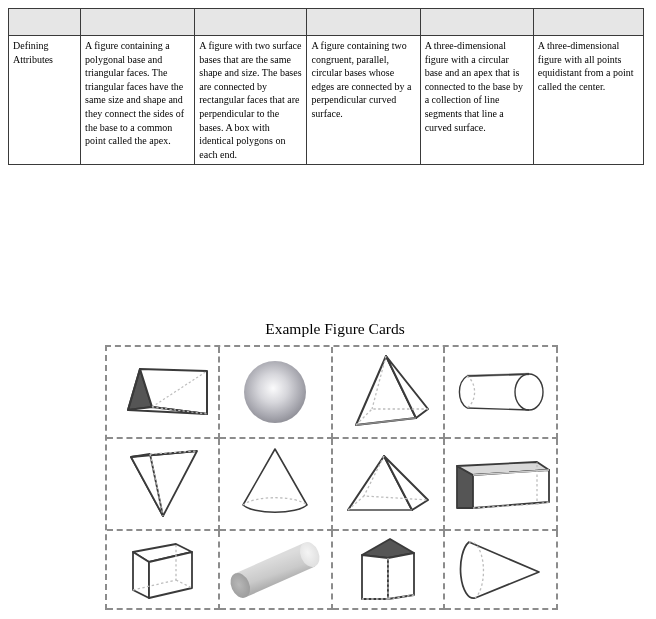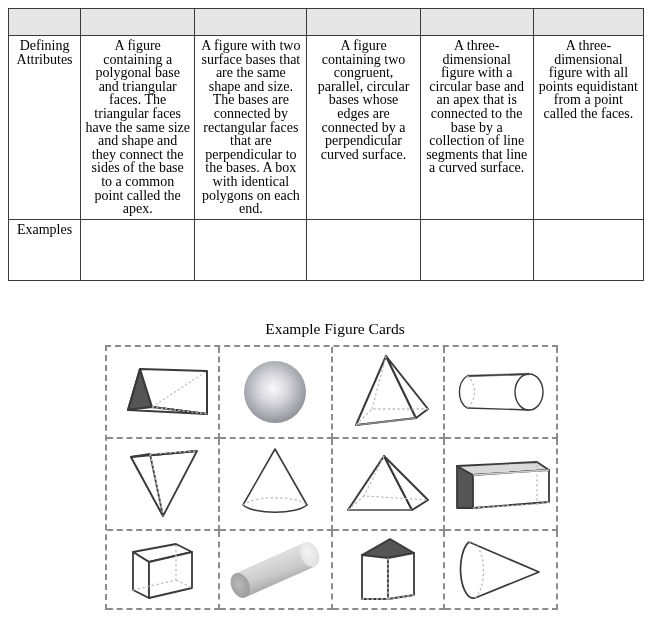--- a/index.html
+++ b/index.html
@@ -25,23 +25,23 @@
   }
   table.attr-table {
     border-collapse: collapse;
     width: 636px;
     table-layout: fixed;
   }
   table.attr-table td {
     border: 1px solid #3a3a3a;
     vertical-align: top;
     padding: 3px 4px 3px 4px;
-    font-size: 14px;
+    font-size: 10px;
     line-height: 13.6px;
-    text-align: center;
+    text-align: left;
     margin-top: 30px;
   }
   tr.header-row td {
     background: #e6e6e6;
     height: 26px;
     padding: 0;
   }
   td.rowlabel {
     text-align: left;
     padding-left: 5px;
@@ -115,29 +115,21 @@
         <td></td>
         <td></td>
         <td></td>
       </tr>
       <tr class="defining-row">
         <td class="rowlabel">Defining Attributes</td>
         <td>A figure containing a polygonal base and triangular faces. The triangular faces have the same size and shape and they connect the sides of the base to a common point called the apex.</td>
         <td>A figure with two surface bases that are the same shape and size. The bases are connected by rectangular faces that are perpendicular to the bases. A box with identical polygons on each end.</td>
         <td>A figure containing two congruent, parallel, circular bases whose edges are connected by a perpendicular curved surface.</td>
         <td>A three-dimensional figure with a circular base and an apex that is connected to the base by a collection of line segments that line a curved surface.</td>
-        <td>A three-dimensional figure with all points equidistant from a point called the faces.</td>
-      </tr>
-      <tr class="examples-row">
-        <td class="rowlabel">Examples</td>
-        <td></td>
-        <td></td>
-        <td></td>
-        <td></td>
-        <td></td>
+        <td>A three-dimensional figure with all points equidistant from a point called the center.</td>
       </tr>
     </tbody>
   </table>
 </div>
 
 <div id="cards-title">Example Figure Cards</div>
 
 <div id="cards-grid">
 
   <div class="fig-cell">

